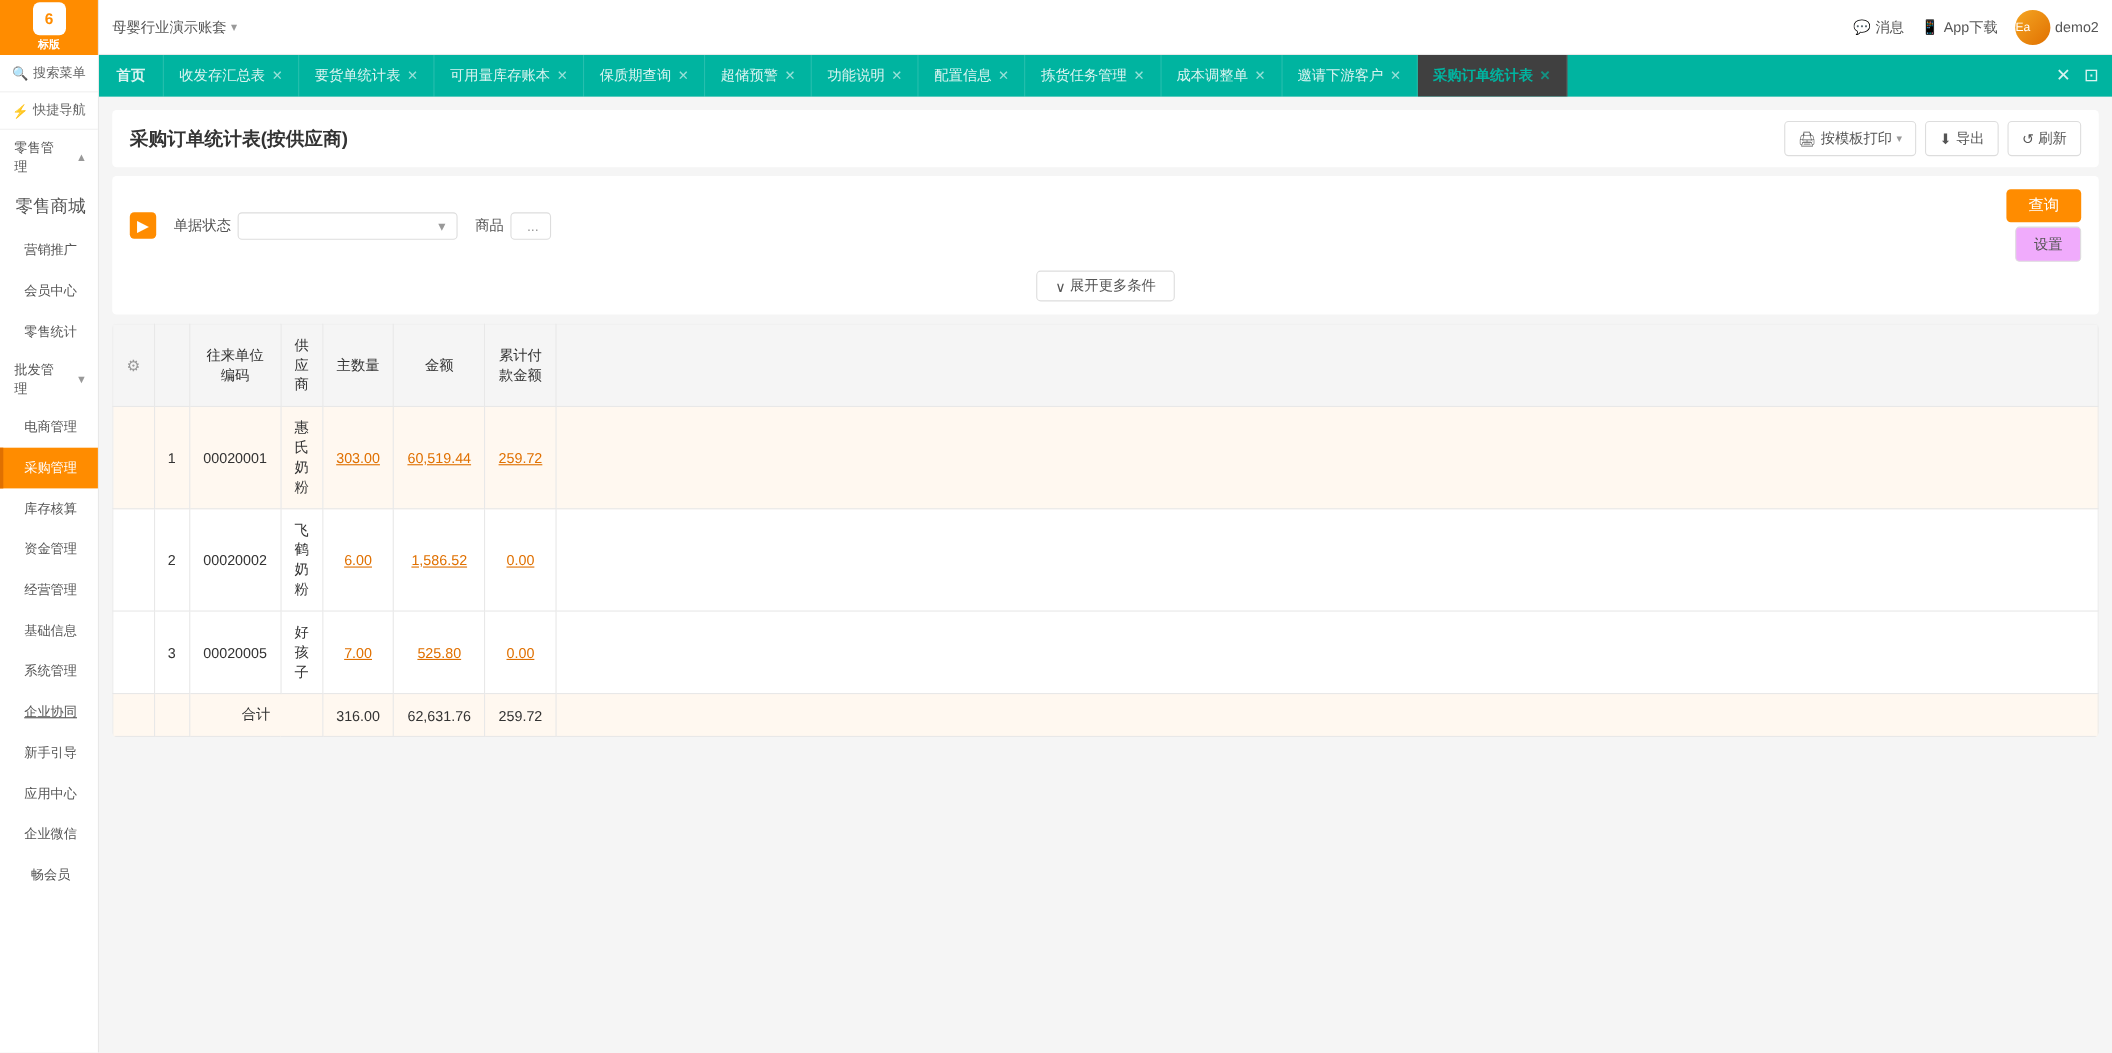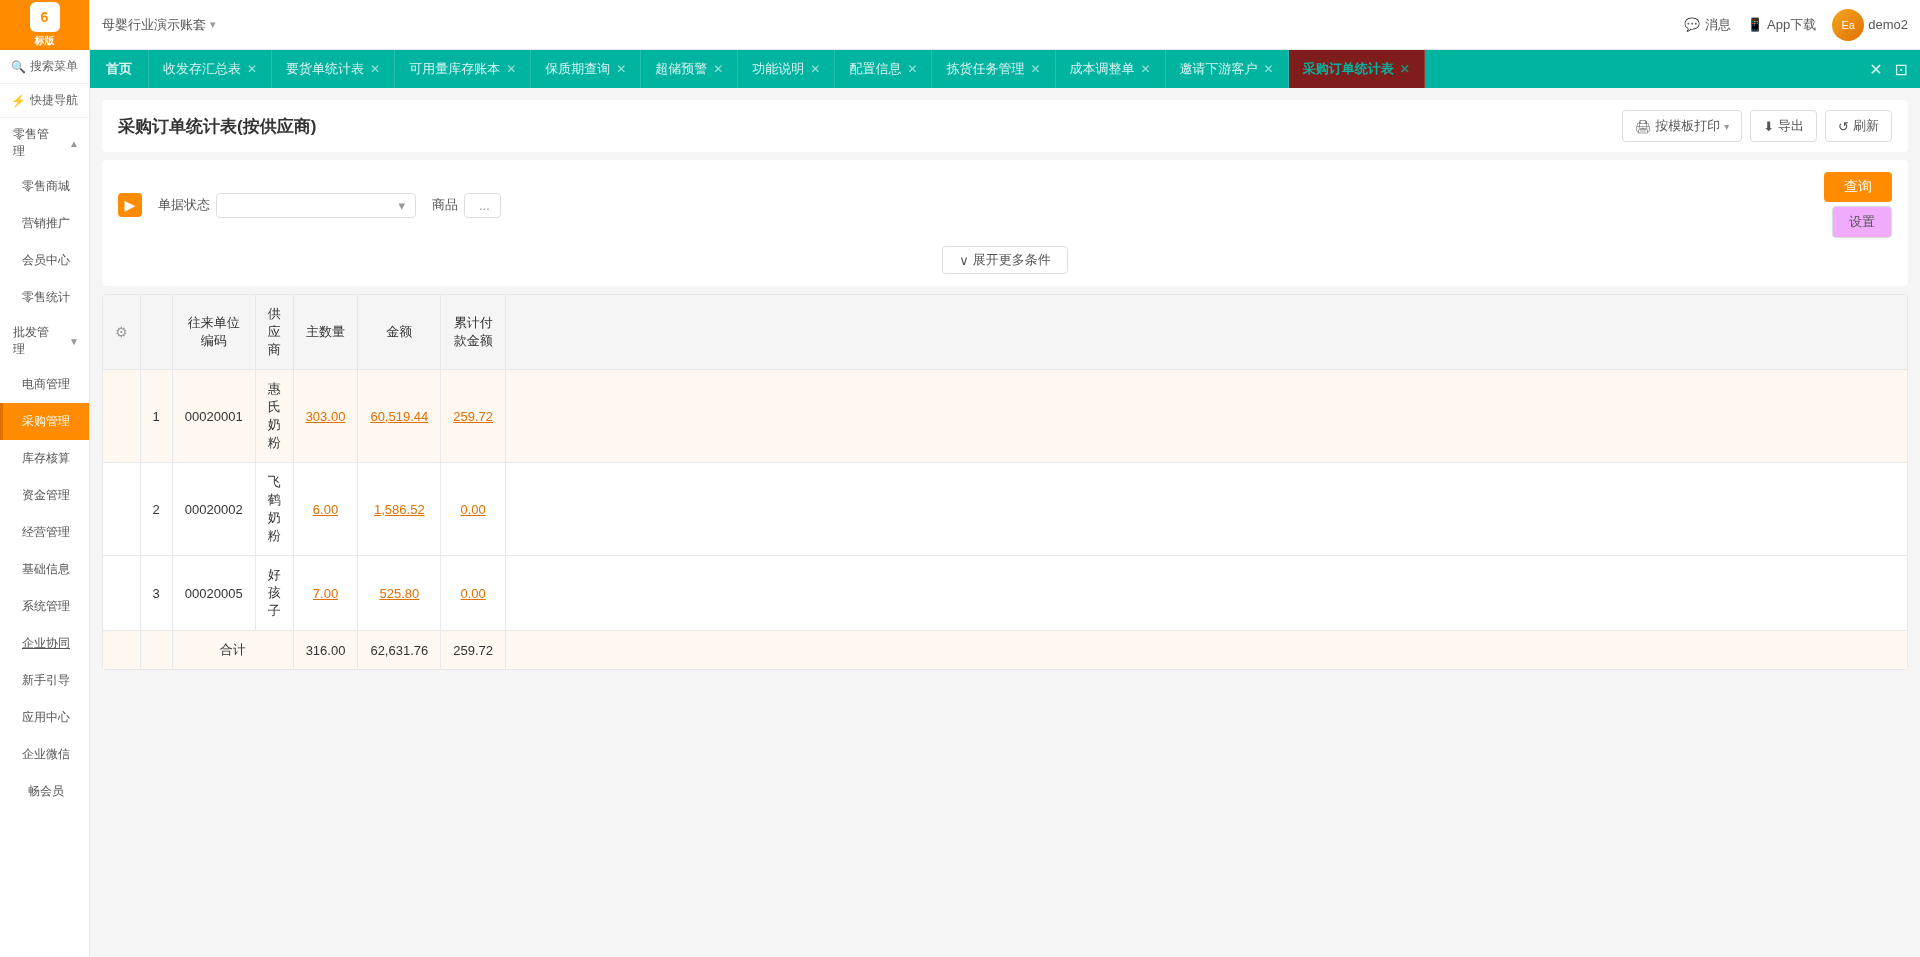--- a/index.html
+++ b/index.html
@@ -76,21 +76,21 @@
       display: flex; align-items: center; gap: 16px;
     }
     .top-bar-action {
       display: flex; align-items: center; gap: 4px;
       color: #555; font-size: 13px; cursor: pointer;
     }
     .user-avatar {
       width: 32px; height: 32px;
       border-radius: 50%;
       background: linear-gradient(135deg, #f5a623, #e07000);
-      display: flex; align-items: center; justify-content: center;
+      display: flex; align-items: center; 
       color: #fff; font-size: 12px;
       overflow: hidden;
     }
 
     
     .tab-bar {
       background: #00b4a0;
       display: flex; align-items: center;
       overflow-x: auto; overflow-y: hidden;
       flex-shrink: 0;
@@ -98,21 +98,21 @@
     .tab-bar::-webkit-scrollbar { height: 0; }
     .tab-item {
       padding: 0 14px;
       height: 38px;
       display: flex; align-items: center; gap: 6px;
       color: rgba(255,255,255,0.85); font-size: 13px;
       cursor: pointer; white-space: nowrap;
       flex-shrink: 0;
       border-right: 1px solid rgba(255,255,255,0.15);
     }
-    .tab-item.active { background: #7f1d1d; color: #00b4a0; font-weight: bold; text-align: center; }
+    .tab-item.active { background: #404040; color: #00b4a0; font-weight: bold; text-align: center; }
     .tab-item.home { padding: 0 16px; font-weight: bold; }
     .tab-close { font-size: 12px; opacity: 0.7; }
     .tab-bar-actions {
       display: flex; align-items: center; gap: 4px;
       margin-left: auto;
       padding: 0 8px;
     }
     .tab-bar-action-btn {
       color: rgba(255,255,255,0.85); font-size: 16px; cursor: pointer; padding: 4px;
     }
@@ -301,21 +301,21 @@
     <span>⚡</span>
     <span>快捷导航</span>
   </div>
 
   <div class="sidebar-item with-arrow" style="justify-content: space-between; padding: 8px 10px;">
     <span style="font-size:12px;color:#555;">零售管理</span>
     <span class="arrow">▲</span>
   </div>
 
   <div class="sidebar-item">
-    <span style="font-size:12px;">零售商城</span>
+    <span style="font-size:16px;">零售商城</span>
   </div>
   <div class="sidebar-item">
     <span style="font-size:12px;">营销推广</span>
   </div>
   <div class="sidebar-item">
     <span style="font-size:12px;">会员中心</span>
   </div>
   <div class="sidebar-item">
     <span style="font-size:12px;">零售统计</span>
   </div>

